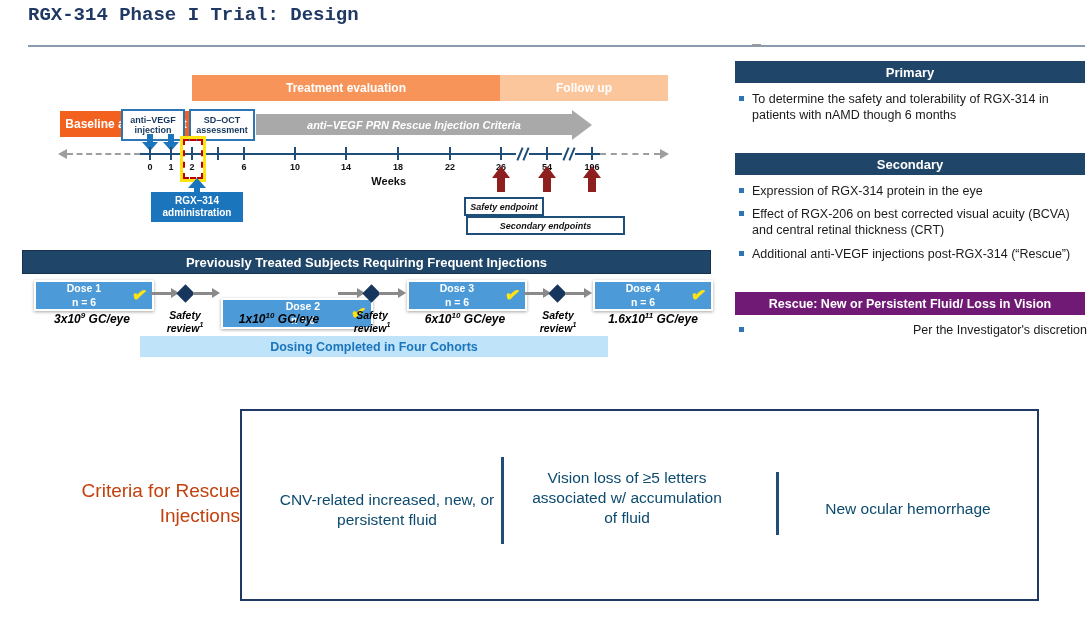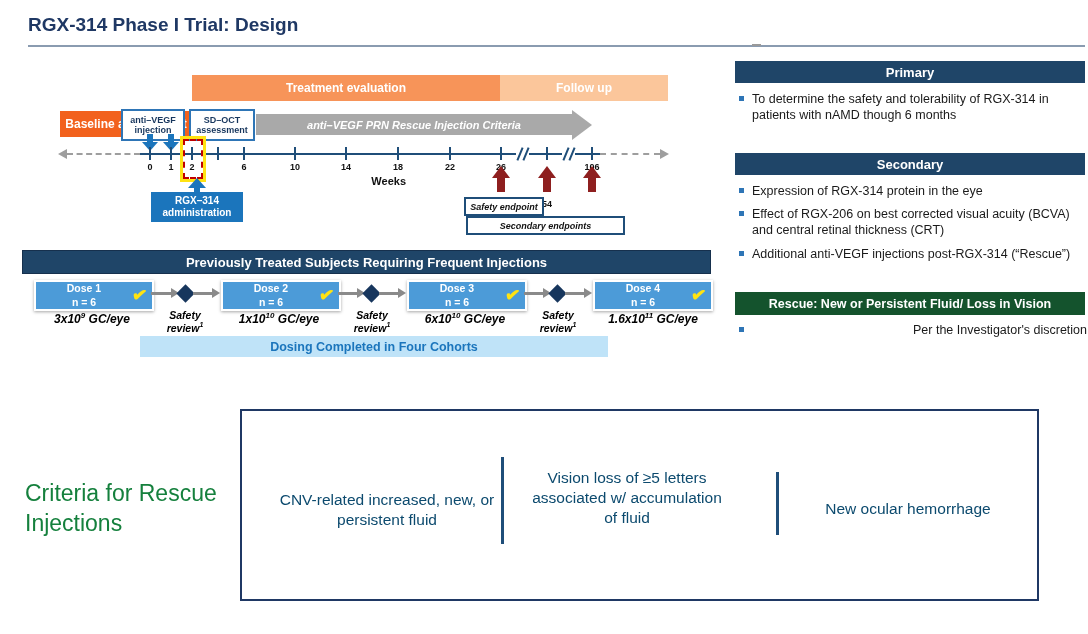--- a/index.html
+++ b/index.html
@@ -34,35 +34,35 @@
   .gc sup{font-size:8px;}
   .sr{font-size:10.5px;font-weight:bold;font-style:italic;color:#000;text-align:center;line-height:1.15;}
   .sr sup{font-size:7px;}
   .diamond{width:13px;height:13px;background:#17365D;transform:rotate(45deg);}
   .conn{height:2.5px;background:#8a8a8a;}
   .lightbar{background:#BFE3F8;color:#1B75BC;font-weight:bold;font-size:12.5px;
             display:flex;align-items:center;justify-content:center;}
   .hdrbar{color:#fff;font-weight:bold;font-size:13px;display:flex;align-items:center;justify-content:center;}
   .bullet-sq{width:5px;height:5px;background:#2E75B6;}
   .btext{font-size:12.5px;color:#1a1a1a;line-height:1.3;}
-  .crit-label{font-size:23px;color:#15803d;text-align:left;line-height:1.3;}
+  .crit-label{font-size:19px;color:#c2410c;text-align:right;line-height:1.3;}
   .critbox{border:2px solid #1F3864;background:#fff;}
   .crit-item{font-size:15.5px;color:#0c4a6e;text-align:center;line-height:1.3;}
   .vdiv{width:3px;background:#1F4E79;}
   .breakmask{width:13px;height:16px;background:#fff;display:flex;gap:4px;align-items:center;justify-content:center;}
   .breakmask i{display:block;width:2px;height:14px;background:#1F4E79;transform:rotate(22deg);}
   .yellowbox{border:3px solid #FFE312;}
   .reddash{position:absolute;inset:0;border:2px dashed #C00000;}
 </style>
 </head>
 <body>
 
 <div class="slide">
 
-  <div class="abs title" style="left:28px;top:14px;">RGX-314 Phase I Trial: Design</div>
+  <div class="abs title" style="left:28px;top:4px;font-family:Liberation Mono, monospace;">RGX-314 Phase I Trial: Design</div>
   <div class="abs rule" style="left:28px;top:45px;width:1057px;"></div>
 
   <div class="abs phase" style="left:60px;top:75px;width:132px;background:#F2611D;margin-top:36px;">Baseline assessment</div>
   <div class="abs phase" style="left:192px;top:75px;width:308px;background:#F79459;">Treatment evaluation</div>
   <div class="abs phase" style="left:500px;top:75px;width:168px;background:#FBC69B;">Follow up</div>
 
   <div class="abs callout" style="left:121px;top:109px;width:60px;height:28px;">anti–VEGF injection</div>
   <div class="abs callout" style="left:189px;top:109px;width:62px;height:28px;">SD–OCT assessment</div>
 
   <div class="abs prnbar" style="left:256px;top:114px;width:316px;">anti–VEGF PRN Rescue Injection Criteria</div>
@@ -103,21 +103,21 @@
 
   <div class="abs wk" style="left:139px;top:162px;">0</div>
   <div class="abs wk" style="left:160px;top:162px;">1</div>
   <div class="abs wk" style="left:181px;top:162px;">2</div>
   <div class="abs wk" style="left:233px;top:162px;">6</div>
   <div class="abs wk" style="left:284px;top:162px;">10</div>
   <div class="abs wk" style="left:335px;top:162px;">14</div>
   <div class="abs wk" style="left:387px;top:162px;">18</div>
   <div class="abs wk" style="left:439px;top:162px;">22</div>
   <div class="abs wk" style="left:490px;top:162px;">26</div>
-  <div class="abs wk" style="left:536px;top:162px;margin-top:37px;">54</div>
+  <div class="abs wk" style="left:536px;top:162px;">54</div>
   <div class="abs wk" style="left:579px;top:162px;width:26px;">106</div>
   <div class="abs weeks-lbl" style="left:330px;top:175px;width:76px;">Weeks</div>
 
   <div class="abs yellowbox" style="left:180px;top:136px;width:20px;height:40px;">
     <div class="reddash"></div>
   </div>
 
   <div class="abs tri" style="left:188px;top:178px;border-left:9px solid transparent;border-right:9px solid transparent;border-bottom:10px solid #1B75BC;"></div>
   <div class="abs" style="left:194px;top:187px;width:6px;height:5px;background:#1B75BC;"></div>
   <div class="abs rgxbox" style="left:151px;top:192px;width:92px;height:30px;">RGX–314 administration</div>
@@ -140,21 +140,21 @@
   </div>
   <div class="abs gc" style="left:24px;top:311px;width:136px;"><span>3x10</span><sup>9</sup> <span>GC/eye</span></div>
 
   <div class="abs conn" style="left:151px;top:292px;width:21px;"></div>
   <div class="abs tri" style="left:171px;top:288px;border-top:5px solid transparent;border-bottom:5px solid transparent;border-left:8px solid #8a8a8a;"></div>
   <div class="abs diamond" style="left:179px;top:287px;"></div>
   <div class="abs conn" style="left:193px;top:292px;width:20px;"></div>
   <div class="abs tri" style="left:212px;top:288px;border-top:5px solid transparent;border-bottom:5px solid transparent;border-left:8px solid #8a8a8a;"></div>
   <div class="abs sr" style="left:150px;top:309px;width:70px;"><span>Safety review</span><sup>1</sup></div>
 
-  <div class="abs dosebox" style="left:221px;top:280px;width:116px;height:27px;">
+  <div class="abs dosebox" style="left:221px;top:298px;width:116px;height:27px;padding-left:32px;">
     <div style="padding-right:20px;"><span>Dose 2</span><br><span>n = 6</span></div>
     <div class="check abs" style="right:5px;top:4px;">✔</div>
   </div>
   <div class="abs gc" style="left:211px;top:311px;width:136px;"><span>1x10</span><sup>10</sup> <span>GC/eye</span></div>
 
   <div class="abs conn" style="left:338px;top:292px;width:20px;"></div>
   <div class="abs tri" style="left:357px;top:288px;border-top:5px solid transparent;border-bottom:5px solid transparent;border-left:8px solid #8a8a8a;"></div>
   <div class="abs diamond" style="left:365px;top:287px;"></div>
   <div class="abs conn" style="left:379px;top:292px;width:20px;"></div>
   <div class="abs tri" style="left:398px;top:288px;border-top:5px solid transparent;border-bottom:5px solid transparent;border-left:8px solid #8a8a8a;"></div>
@@ -188,21 +188,21 @@
   <div class="abs btext" style="left:752px;top:91px;width:335px;">To determine the safety and tolerability of RGX-314 in patients with nAMD though 6 months</div>
 
   <div class="abs hdrbar" style="left:735px;top:153px;width:350px;height:22px;background:#1F4568;">Secondary</div>
   <div class="abs bullet-sq" style="left:739px;top:188px;"></div>
   <div class="abs btext" style="left:752px;top:183px;width:335px;">Expression of RGX-314 protein in the eye</div>
   <div class="abs bullet-sq" style="left:739px;top:211px;"></div>
   <div class="abs btext" style="left:752px;top:206px;width:335px;">Effect of RGX-206 on best corrected visual acuity (BCVA) and central retinal thickness (CRT)</div>
   <div class="abs bullet-sq" style="left:739px;top:251px;"></div>
   <div class="abs btext" style="left:752px;top:246px;width:335px;">Additional anti-VEGF injections post-RGX-314 (“Rescue”)</div>
 
-  <div class="abs hdrbar" style="left:735px;top:292px;width:350px;height:23px;background:#14532d;font-size:12.5px;">Rescue: New or Persistent Fluid/ Loss in Vision</div>
+  <div class="abs hdrbar" style="left:735px;top:292px;width:350px;height:23px;background:#701a75;font-size:12.5px;">Rescue: New or Persistent Fluid/ Loss in Vision</div>
   <div class="abs bullet-sq" style="left:739px;top:327px;"></div>
   <div class="abs btext" style="left:752px;top:322px;width:335px;text-align:right;">Per the Investigator's discretion</div>
 
   <div class="abs crit-label" style="left:25px;top:479px;width:215px;">Criteria for Rescue Injections</div>
   <div class="abs critbox" style="left:240px;top:409px;width:795px;height:188px;"></div>
   <div class="abs crit-item" style="left:272px;top:490px;width:230px;">CNV-related increased, new, or persistent fluid</div>
   <div class="abs vdiv" style="left:501px;top:457px;height:87px;"></div>
   <div class="abs crit-item" style="left:532px;top:468px;width:190px;">Vision loss of ≥5 letters associated w/ accumulation of fluid</div>
   <div class="abs vdiv" style="left:776px;top:472px;height:63px;"></div>
   <div class="abs crit-item" style="left:798px;top:499px;width:220px;">New ocular hemorrhage</div>

